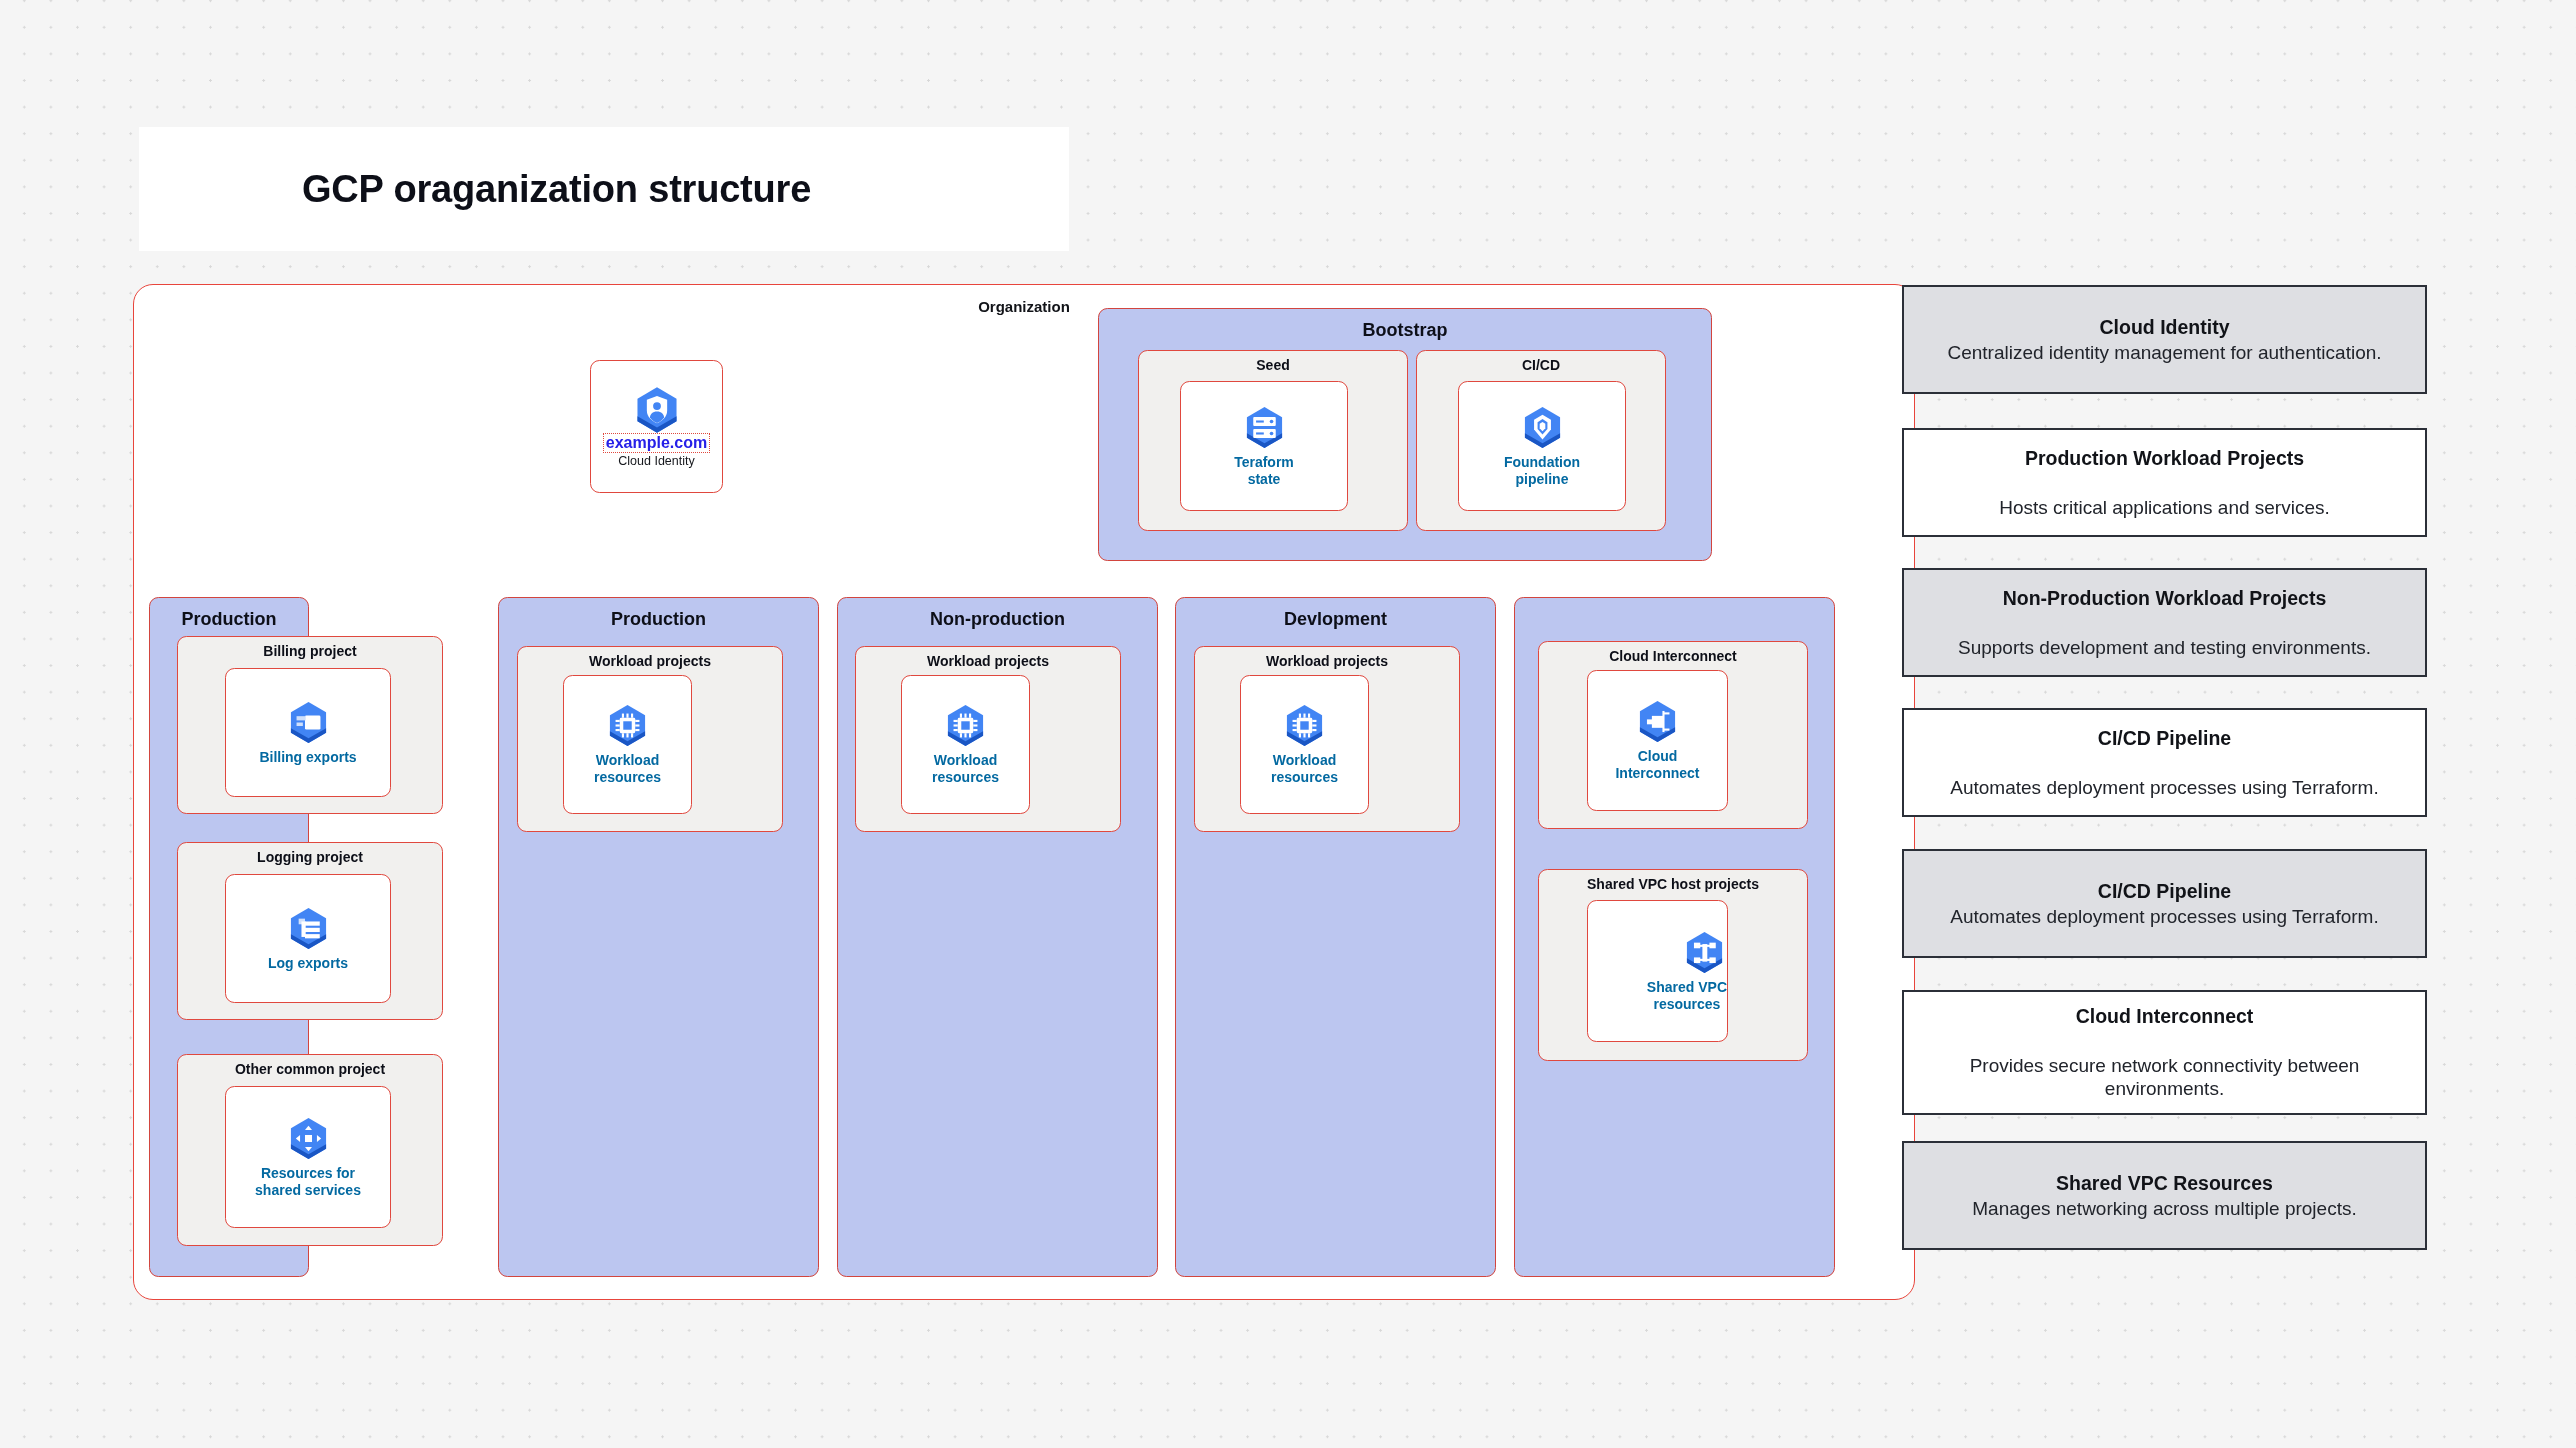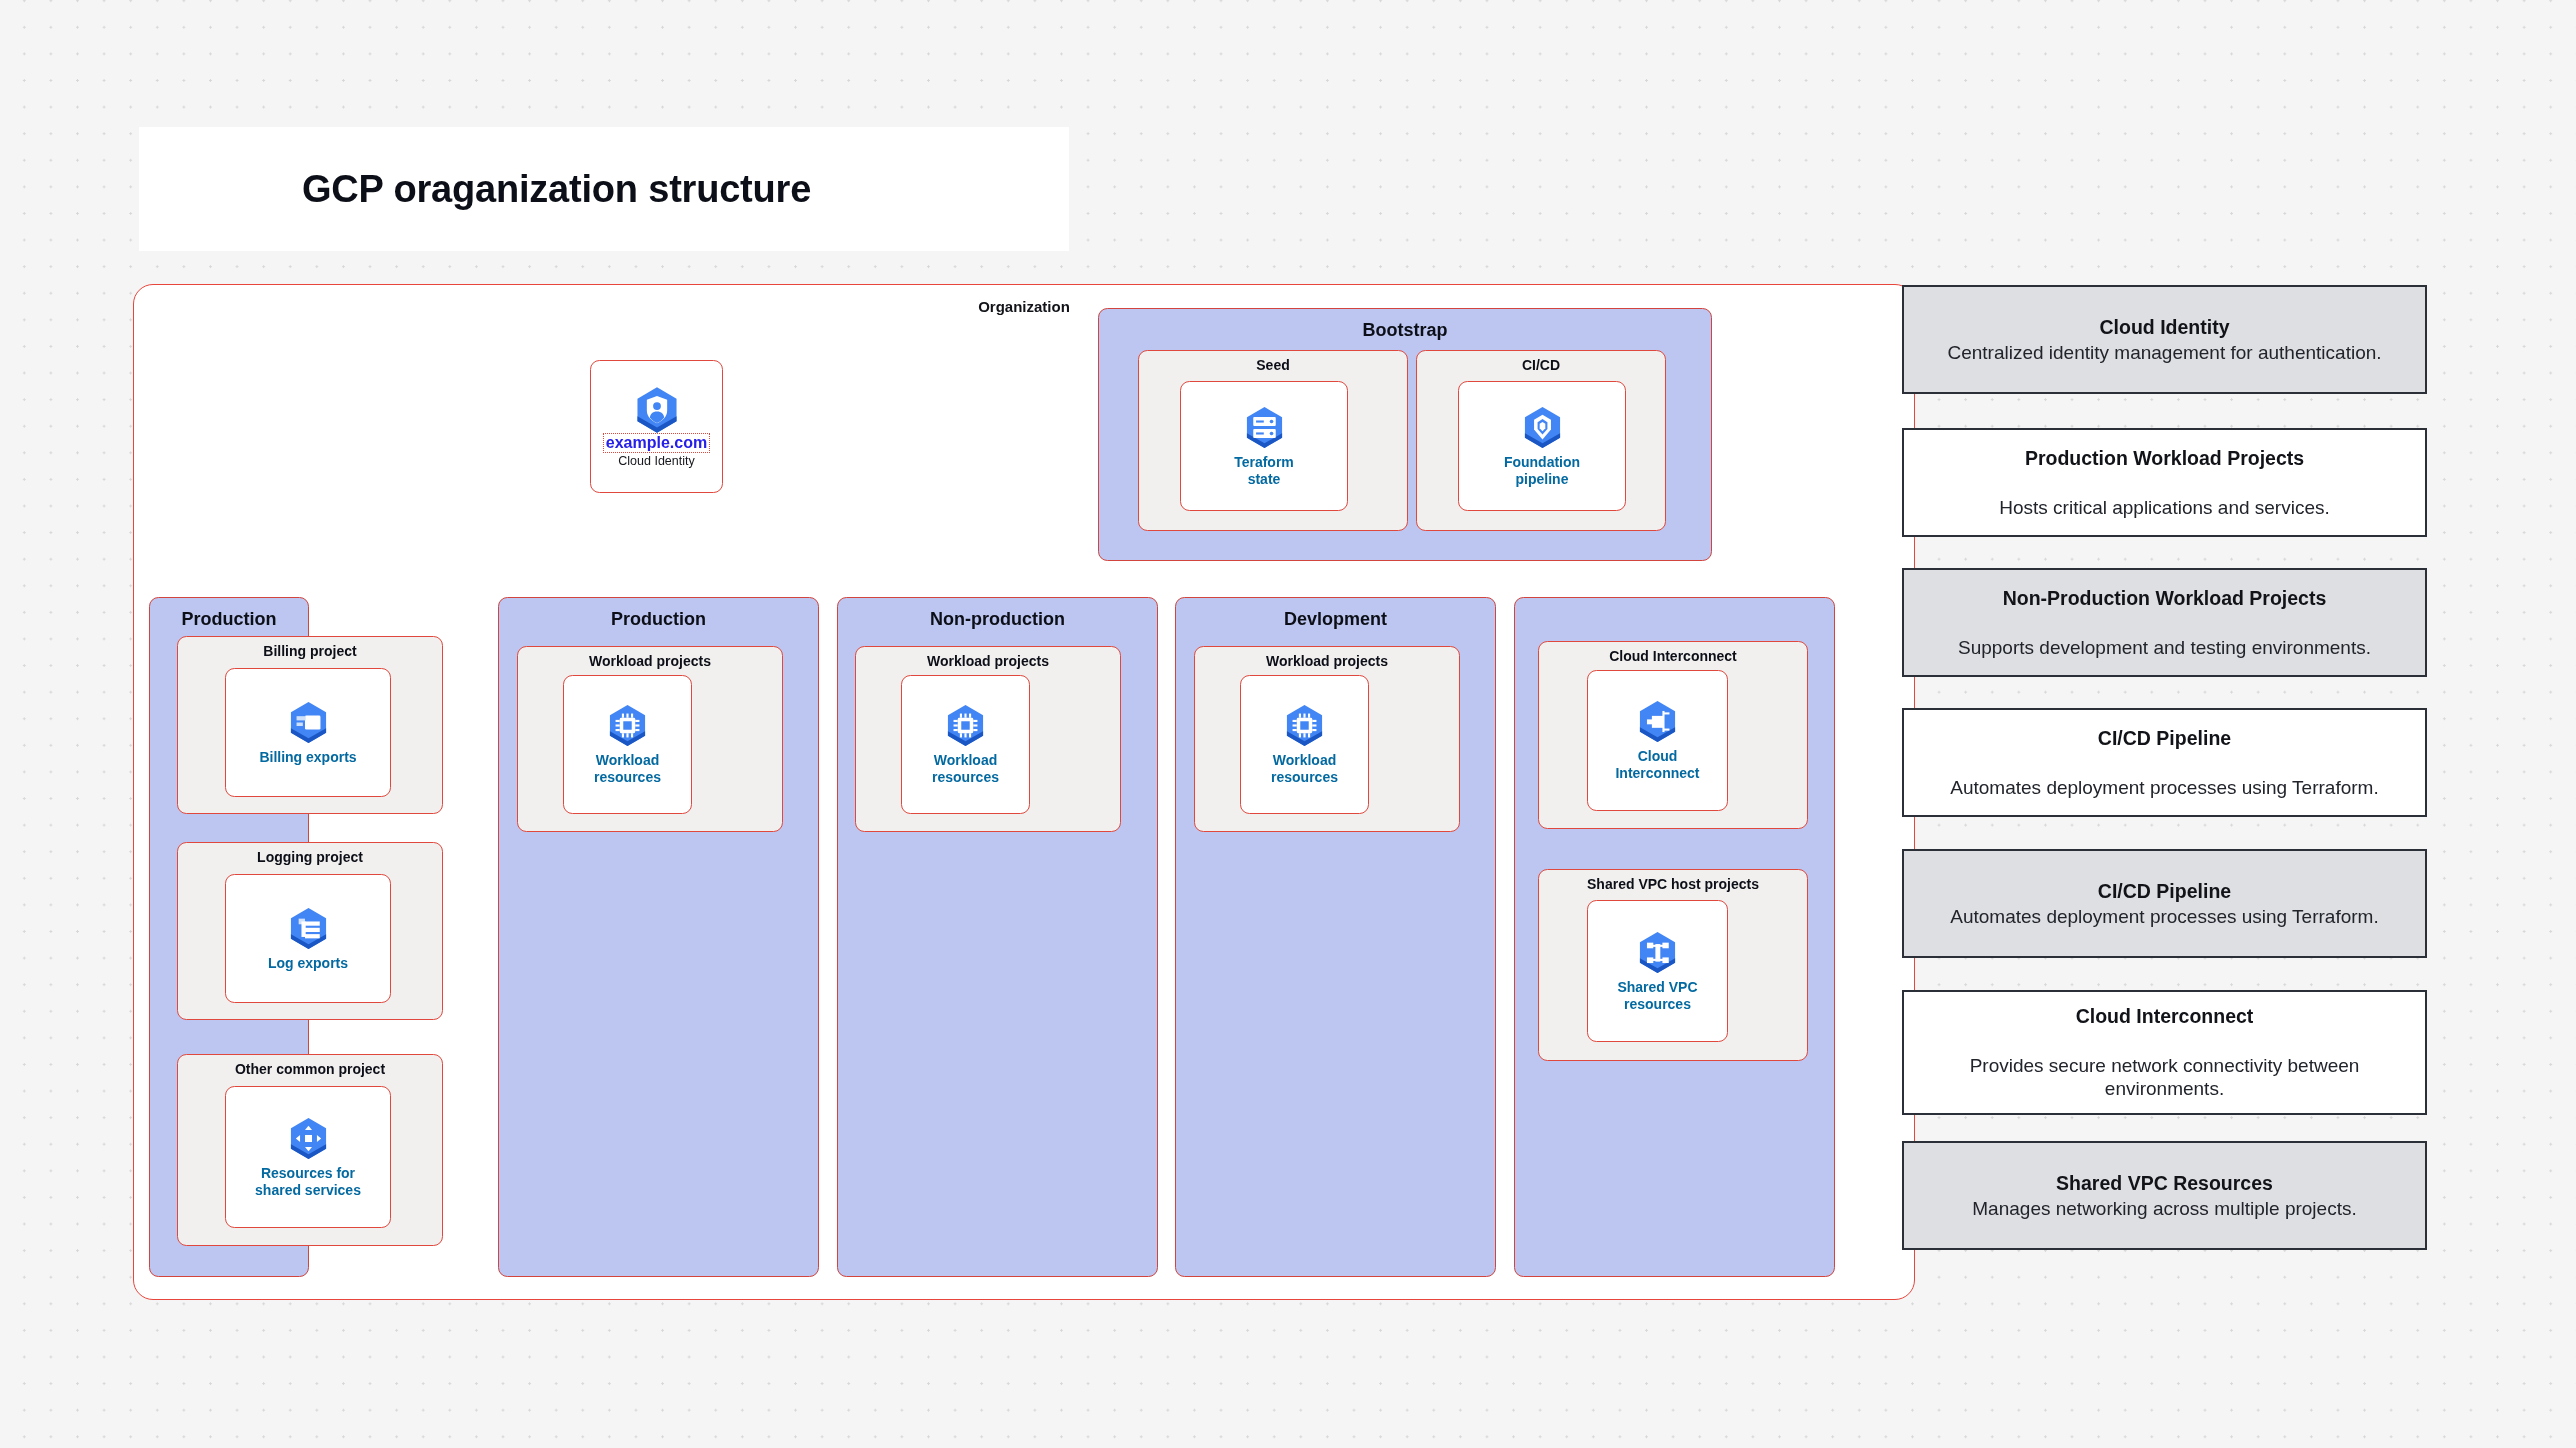--- a/index.html
+++ b/index.html
@@ -415,21 +415,21 @@
           <rect x="41" y="19" width="8" height="3" fill="#fff"></rect>
           <rect x="41" y="42" width="8" height="3" fill="#fff"></rect>
         </svg>
       </span>
       <span class="leaf-label">Cloud
 Interconnect</span>
     </div>
   </div>
   <div class="group-grey" style="position:absolute; left:1538px; top:869px; width:270px; height:192px;">
     <div class="grp-title">Shared VPC host projects</div>
-    <div class="leaf-white" style="left:48px; top:30px; width:141px; height:142px;">
+    <div class="leaf-white" style="left:48px; top:30px; width:141px; height:142px;align-items:flex-end;">
       <span class="gicon">
         <svg width="45" height="45" viewBox="0 0 64 64">
           <polygon points="32,3 57,17.5 57,46.5 32,61 7,46.5 7,17.5" fill="#4285f4"></polygon>
           <polygon points="32,61 57,46.5 57,40 32,54.5 7,40 7,46.5" fill="#1a56c4"></polygon>
           <rect x="17" y="18" width="9" height="8" fill="#fff"></rect>
           <rect x="39" y="18" width="9" height="8" fill="#fff"></rect>
           <rect x="17" y="39" width="9" height="8" fill="#fff"></rect>
           <rect x="39" y="39" width="9" height="8" fill="#fff"></rect>
           <rect x="29" y="20" width="7" height="25" fill="#fff"></rect>
           <rect x="24" y="21" width="18" height="3" fill="#fff"></rect>

